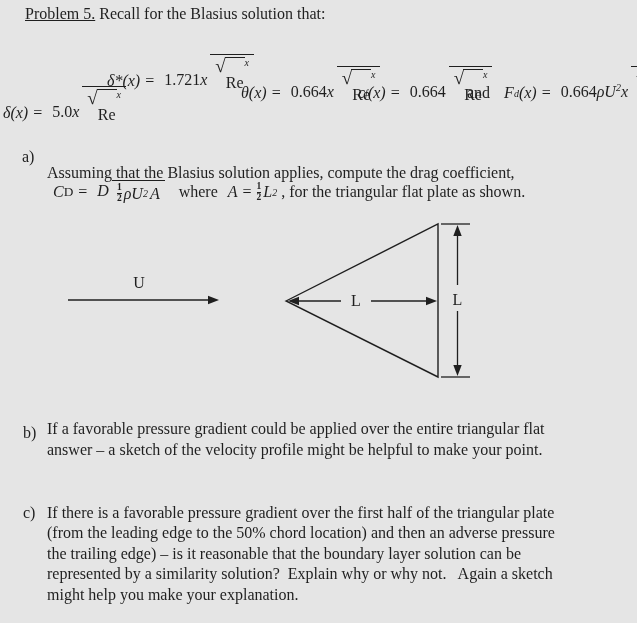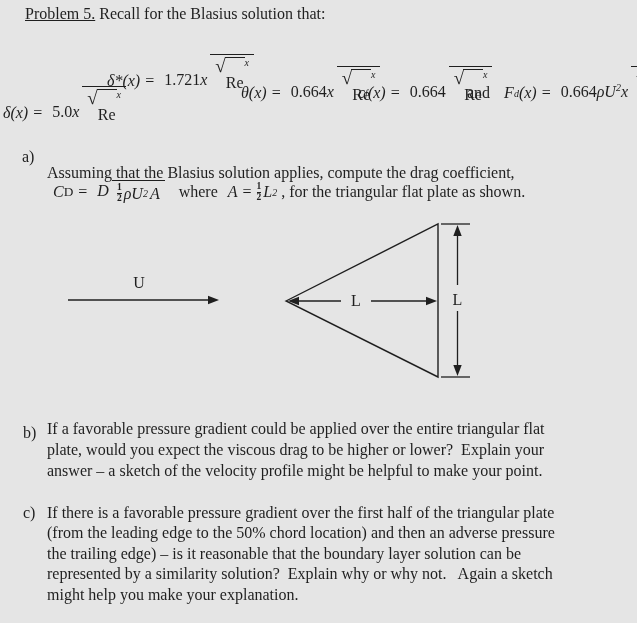--- a/index.html
+++ b/index.html
@@ -162,21 +162,20 @@
       <line x1="457.5" y1="19" x2="457.5" y2="70" stroke="#1f1f1f" stroke-width="1.3"></line>
       <line x1="457.5" y1="96" x2="457.5" y2="152" stroke="#1f1f1f" stroke-width="1.3"></line>
       <polygon points="457.5,161 453.3,150 461.7,150" fill="#1f1f1f"></polygon>
     </g>
     <text x="457.5" y="90" text-anchor="middle">L</text>
   </svg>
 
   <div class="abs plabel pb" style="left:23px;top:423px;">b)</div>
   <div class="abs ptext pb" style="left:47px;top:419px;">
     <div class="line">If a favorable pressure gradient could be applied over the entire triangular flat</div>
-    <div class="line">plate, would you expect the viscous drag to be higher or lower?  Explain your</div>
     <div class="line">answer – a sketch of the velocity profile might be helpful to make your point.</div>
   </div>
 
   <div class="abs plabel pc" style="left:23px;top:503px;">c)</div>
   <div class="abs ptext pc" style="left:47px;top:503px;">
     <div class="line">If there is a favorable pressure gradient over the first half of the triangular plate</div>
     <div class="line">(from the leading edge to the 50% chord location) and then an adverse pressure</div>
     <div class="line">the trailing edge) – is it reasonable that the boundary layer solution can be</div>
     <div class="line">represented by a similarity solution?  Explain why or why not.   Again a sketch</div>
     <div class="line">might help you make your explanation.</div>

